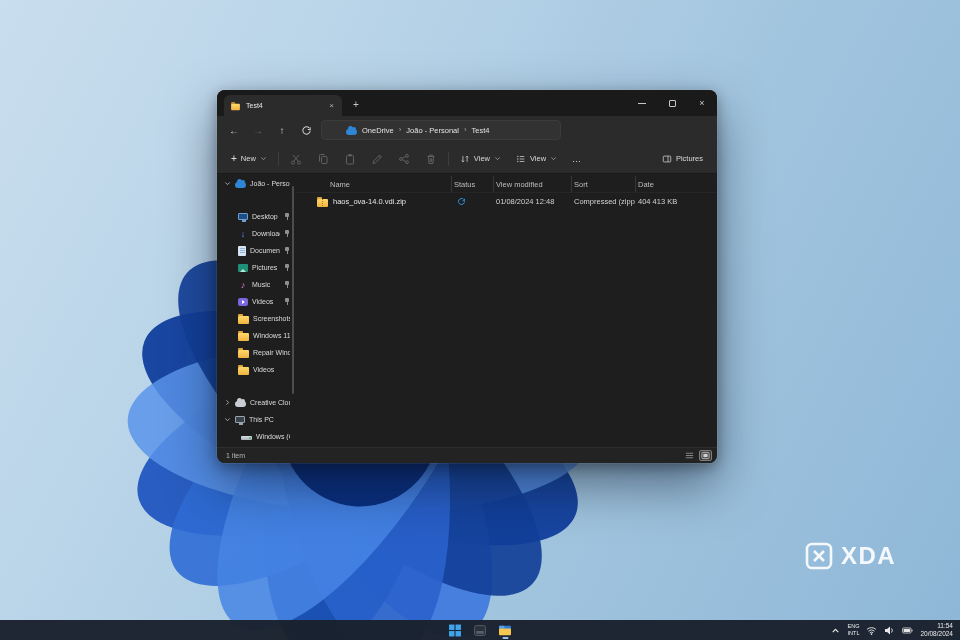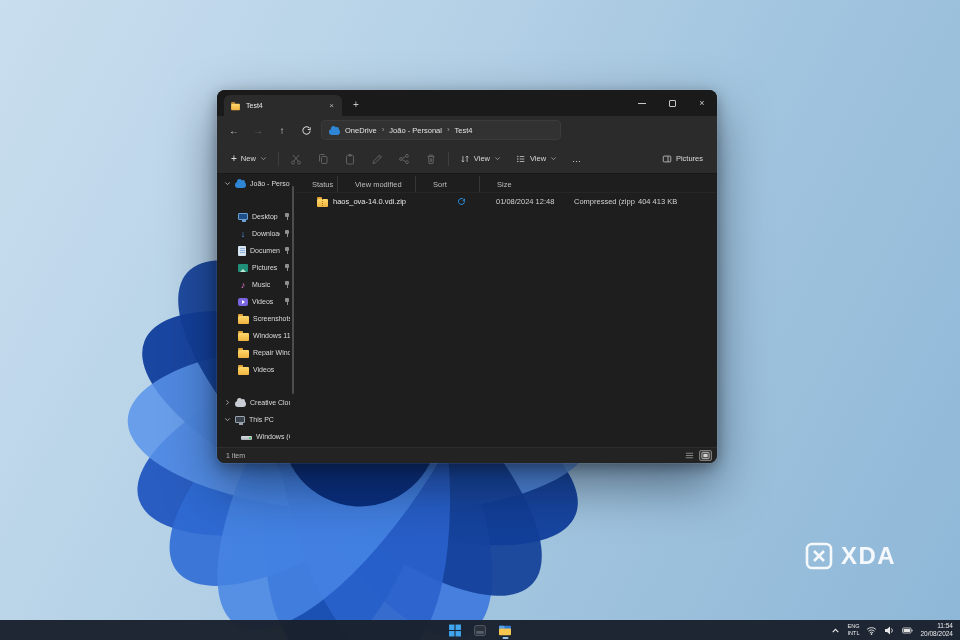--- a/index.html
+++ b/index.html
@@ -30,21 +30,21 @@
   .wc{width:30px;height:100%;display:flex;align-items:center;justify-content:center;color:#c8c8c8;font-size:9px}
   .min-bar{width:8px;height:1px;background:#c8c8c8}
   .max-box{width:7px;height:7px;border:1px solid #c8c8c8;border-radius:1px}
   
   .navbar{height:28px;background:#2b2b2b;display:flex;align-items:center;padding:0 8px;gap:6px}
   .nav-btn{width:18px;height:18px;display:flex;align-items:center;justify-content:center;font-size:10px;
     color:#d2d2d2;border-radius:4px;flex:none}
   .nav-btn.disabled{color:#686868}
   .nav-btn svg{width:11px;height:11px}
   .breadcrumb{height:20px;width:240px;background:#323232;border-radius:4px;border:1px solid #3b3b3b;
-    display:flex;align-items:center;padding:0 7px;gap:5px;overflow:hidden}
+    display:flex;align-items:center;padding:0 24px;gap:5px;overflow:hidden}
   .crumb{font-size:7.5px;color:#e2e2e2;white-space:nowrap}
   .crumb-sep{font-size:8px;color:#9a9a9a;line-height:1}
   .searchbox{height:20px;width:141px;margin-left:auto;background:#323232;border:1px solid #3b3b3b;border-radius:4px;
     display:flex;align-items:center;padding:0 6px;gap:4px}
   .search-input{flex:1;min-width:0;background:transparent;border:none;outline:none;color:#ddd;font-size:7.5px;font-family:inherit}
   .search-input::placeholder{color:#9a9a9a}
   .mag{width:9px;height:9px;color:#9a9a9a;flex:none}
   
   .toolbar{height:30px;background:#2b2b2b;display:flex;align-items:center;padding:0 10px;gap:7px;border-bottom:1px solid #191919}
   .tbtn{display:flex;align-items:center;gap:4px;color:#dadada;font-size:7.5px;padding:3px 4px;border-radius:4px;flex:none}
@@ -90,21 +90,21 @@
   .ic-video::after{content:"";position:absolute;left:3.5px;top:2px;border-top:2px solid transparent;border-bottom:2px solid transparent;border-left:3px solid #fff}
   .ic-folder{width:11px;height:8px;background:linear-gradient(#fed86b,#f0b33f);border-radius:1px;margin-top:2px}
   .ic-folder::before{content:"";position:absolute;top:-2px;left:0;width:5px;height:2px;background:#e3a437;border-radius:1px 1px 0 0}
   .ic-zip::after{content:"";position:absolute;left:5px;top:0;width:1px;height:8px;
     background:repeating-linear-gradient(#a87614 0 1px,transparent 1px 2px)}
   .ic-drive{width:11px;height:4px;background:linear-gradient(#d8dde2,#aab2ba);border-radius:1px;margin-top:3px}
   .ic-drive::after{content:"";position:absolute;right:1.5px;top:1px;width:2px;height:2px;background:#35c24d;border-radius:50%}
   
   .main{flex:1;position:relative;padding-top:2px}
   .list-header{display:flex;height:17px;align-items:stretch;color:#bdbdbd;font-size:7.5px;border-bottom:1px solid rgba(255,255,255,.04)}
-  .col{display:flex;align-items:center;padding-left:17px}
+  .col{display:flex;align-items:center;padding-left:2px}
   .col + .col{border-left:1px solid #363636}
   .col-name{width:156px;padding-left:35px}
   .col-status{width:42px}
   .col-date{width:78px}
   .col-type{width:64px}
   .col-size{flex:1}
   .file-row{display:flex;height:17px;align-items:center;color:#d2d2d2;font-size:7.5px;border-radius:3px}
   .cell{padding-left:3px;white-space:nowrap;overflow:hidden}
   .cell-name{width:156px;display:flex;align-items:center;gap:5px;padding-left:22px}
   .cell-status{width:42px;display:flex;align-items:center}
@@ -358,24 +358,25 @@
       </div>
       <div class="sb-item lv2">
         
         
       </div>
       <div class="sb-scroll"></div>
     </div>
 
     <div class="main">
       <div class="list-header">
+        <div class="col col-name">Name</div>
         <div class="col col-status">Status</div>
         <div class="col col-date">View modified</div>
         <div class="col col-type">Sort</div>
-        <div class="col col-size">Size</div>
+        <div class="col col-size">Date</div>
       </div>
       <div class="file-row">
         <div class="cell cell-name">
           <span class="ic ic-folder ic-zip"></span>
           <span class="fname">haos_ova-14.0.vdi.zip</span>
         </div>
         <div class="cell cell-status">
           <svg class="sync-ic" viewBox="0 0 12 12" fill="none" stroke="currentColor" stroke-width="1.2">
             <path d="M10 6A4 4 0 1 1 8.8 3.1M10 2.4V5H7.4"></path>
           </svg>

